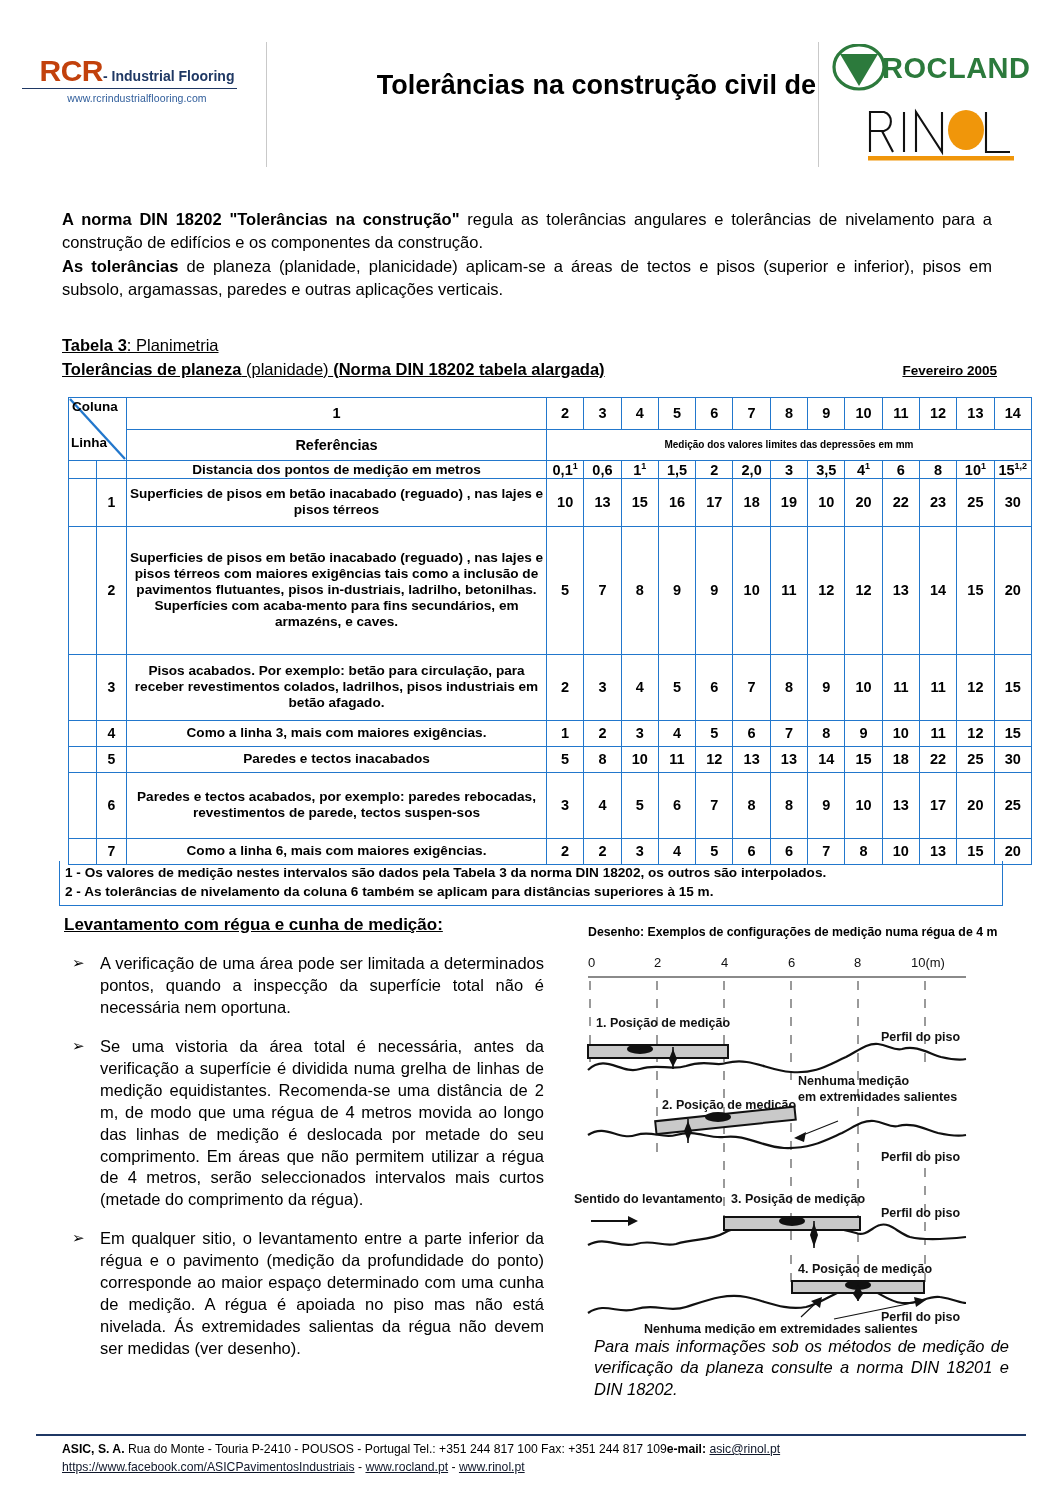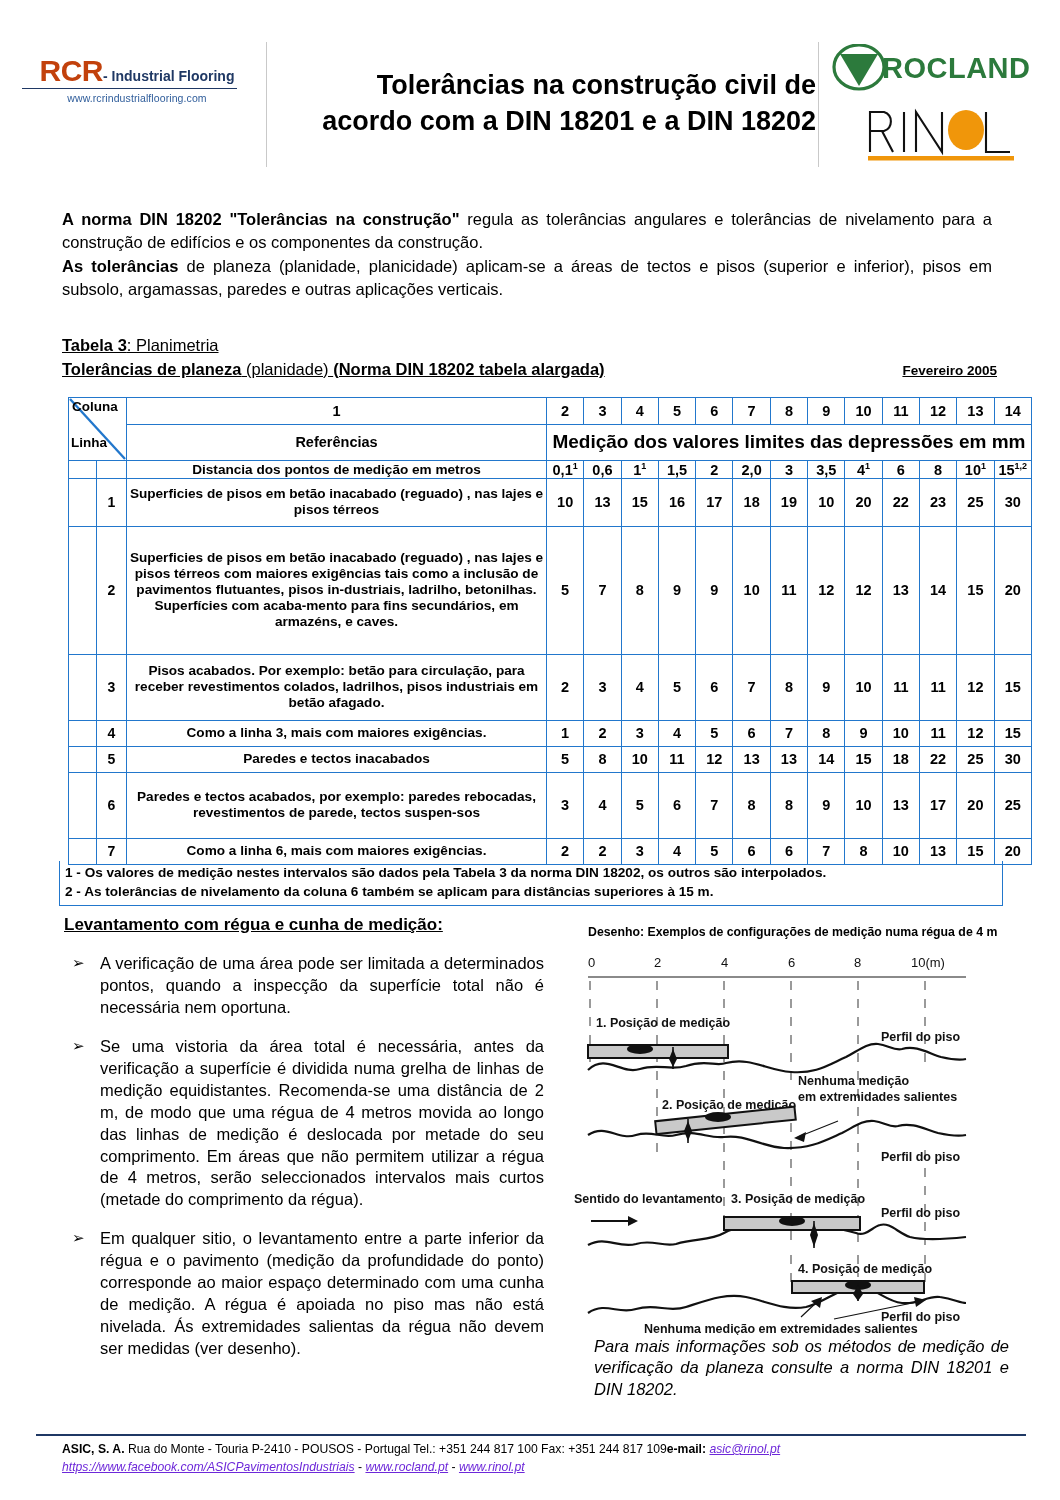--- a/index.html
+++ b/index.html
@@ -166,21 +166,21 @@
     line-height: 1.18;
   }
   td.ref-right {
     text-align: right;
     padding: 2px 6px 2px 6px;
     font-size: 13.6px;
   }
   td.val { font-size: 14.5px; }
   td.hdr-col { font-size: 14.5px; padding: 2px 0; }
   td.merge-med {
-    font-size: 19px;
+    font-size: 10px;
     padding: 6px 0;
   }
   td.refs-label { font-size: 14.5px; }
   td.rownum { font-size: 14px; text-align: right; padding-right: 5px;}
 
   
   td.corner {
     position: relative;
     padding: 0;
     height: 62px;
@@ -281,23 +281,22 @@
   }
   .footer {
     position: absolute;
     left: 62px; top: 1440px;
     width: 950px;
     font-size: 12.2px;
     line-height: 1.5;
   }
   .footer .bold { font-weight: bold; }
   .footer a, .footer .lnk {
-    color: #6d28d9;
+    color: #0f172a;
     text-decoration: underline;
-    font-style: italic;
   }
 </style>
 </head>
 <body>
 
 <div id="page">
 
   <div class="header">
 
     <div class="hdr-left">
@@ -306,21 +305,20 @@
       </div>
       <div class="rcr-rule"></div>
       <div class="rcr-url">www.rcrindustrialflooring.com</div>
     </div>
 
     <div class="hdr-divider d1"></div>
     <div class="hdr-divider d2"></div>
 
     <div class="hdr-title">
       <div>Tolerâncias na construção civil de</div>
-      <div>acordo com a DIN 18201 e a DIN 18202</div>
     </div>
 
     <div class="hdr-right">
 
       <svg class="rocland" viewBox="0 0 210 48">
         <g>
           <ellipse cx="27" cy="23" rx="25" ry="22" fill="none" stroke="#2C7A3C" stroke-width="3.2"></ellipse>
           <polygon points="8,10 46,10 27,42" fill="#2C7A3C"></polygon>
           <text x="50" y="34" font-family="'Liberation Sans',sans-serif" font-size="29" font-weight="bold" fill="#2C7A3C" letter-spacing="0.5">ROCLAND</text>
         </g>

